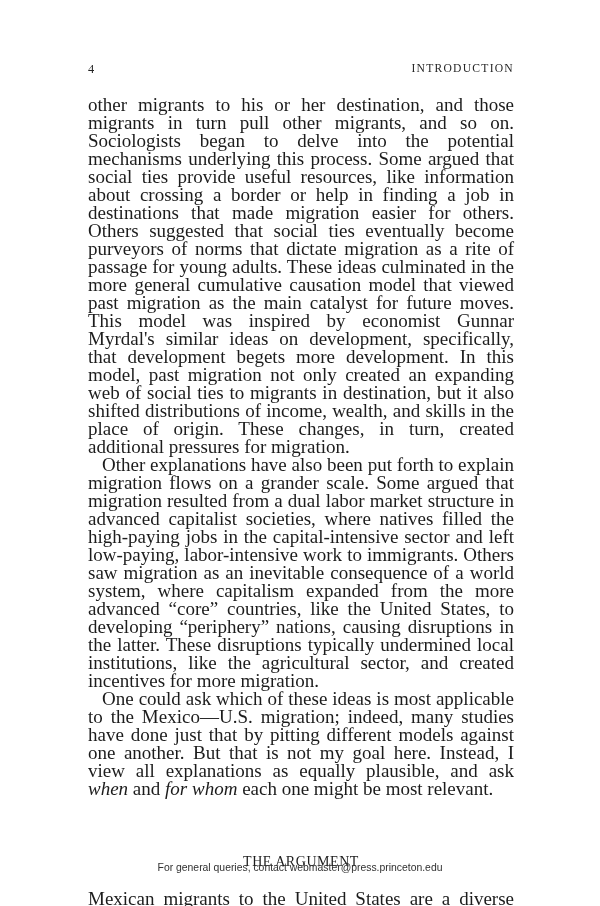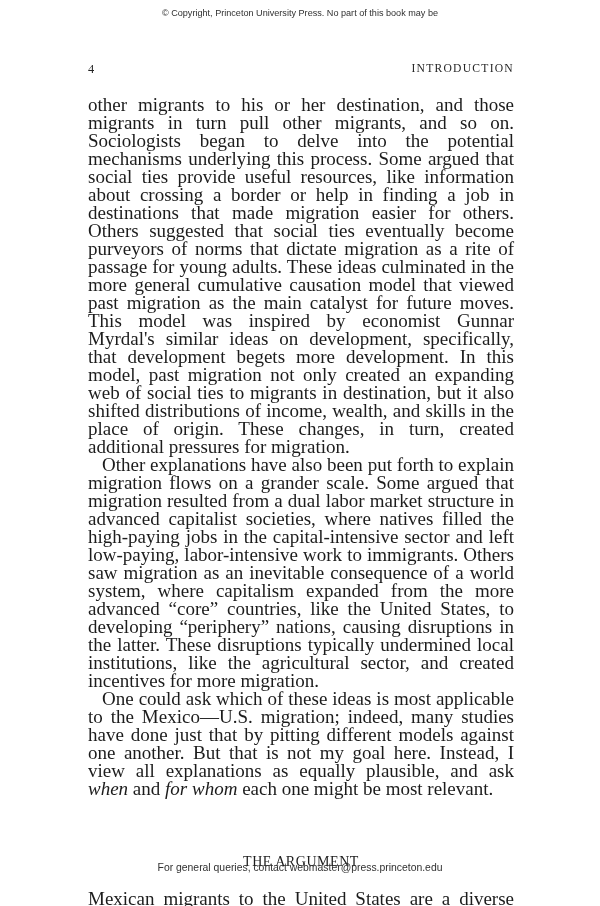--- a/index.html
+++ b/index.html
@@ -106,21 +106,20 @@
     font-size: 10.4px;
     color: #303030;
   }
 </style>
 </head>
 <body>
 
 <div class="page">
 
   <div class="copyright-notice">
-    <p>© Copyright, Princeton University Press. No part of this book may be</p>
   </div>
 
   <div class="running-head">
     <span class="folio">4</span>
     <span class="running-title">INTRODUCTION</span>
   </div>
 
   <div class="text-column">
 
     <p class="body-par no-indent">other migrants to his or her destination, and those migrants in turn pull other migrants, and so on. Sociologists began to delve into the potential mechanisms underlying this process. Some argued that social ties provide useful resources, like information about crossing a border or help in finding a job in destinations that made migration easier for others. Others suggested that social ties eventually become purveyors of norms that dictate migration as a rite of passage for young adults. These ideas culminated in the more general cumulative causation model that viewed past migration as the main catalyst for future moves. This model was inspired by economist Gunnar Myrdal's similar ideas on development, specifically, that development begets more development. In this model, past migration not only created an expanding web of social ties to migrants in destination, but it also shifted distributions of income, wealth, and skills in the place of origin. These changes, in turn, created additional pressures for migration.</p>

